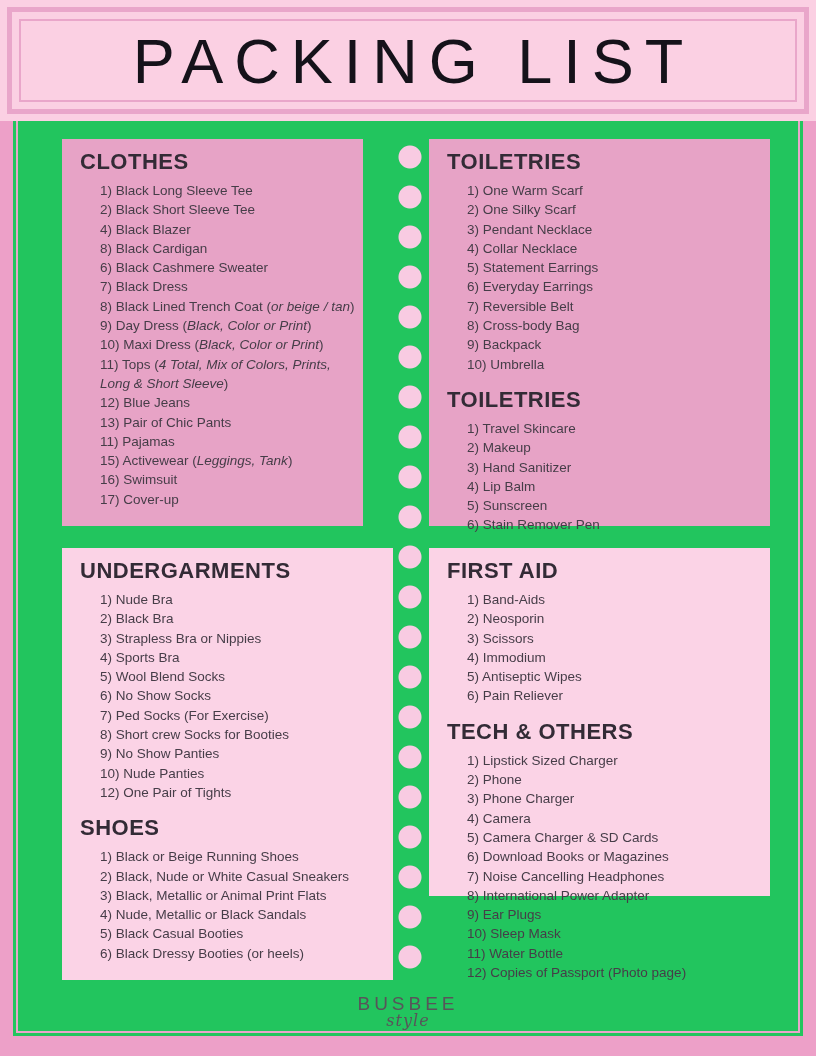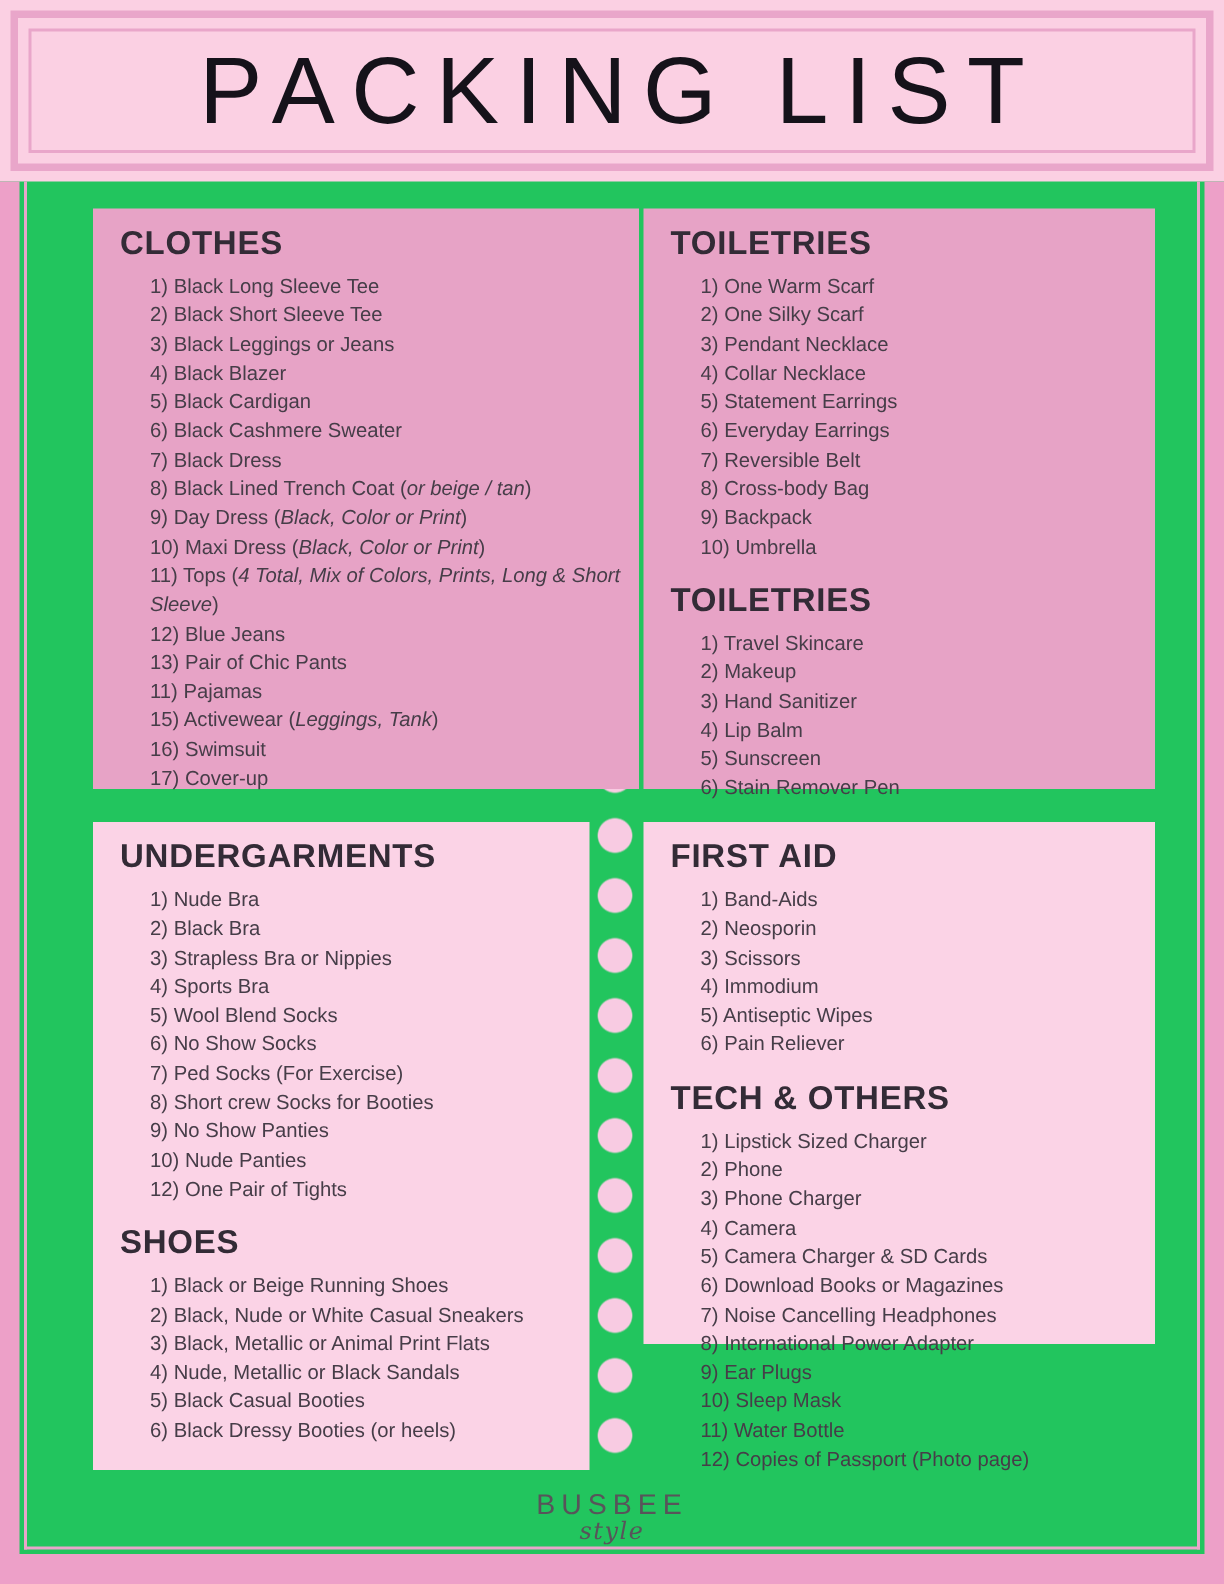--- a/index.html
+++ b/index.html
@@ -43,21 +43,21 @@
   .dots {
     position:absolute; left:398px; top:137px; width:24px; height:840px;
     background-image:radial-gradient(circle 12px at 12px 20px, var(--dot) 11px, rgba(255,255,255,0) 12px);
     background-size:24px 40px; background-repeat:repeat-y;
   }
 
   
   .box { position:absolute; box-sizing:border-box; }
   .box.dark  { background:var(--box-dark); }
   .box.light { background:var(--box-light); }
-  #box-clothes       { left:62px;  top:139px; width:364px; height:387px; }
+  #box-clothes       { left:62px;  top:139px; width:301px; height:387px; }
   #box-accessories   { left:429px; top:139px; width:341px; height:387px; }
   #box-undergarments { left:62px;  top:548px; width:331px; height:432px; }
   #box-firstaid      { left:429px; top:548px; width:341px; height:348px; }
 
   .section { padding:10px 4px 0 18px; }
   .section.follow { padding-top:13px; }
   .section h2 {
     margin:0 0 6px; font-size:22px; font-weight:bold;
     letter-spacing:.5px; color:var(--heading-color);
   }
@@ -95,23 +95,22 @@
   <div class="line-bottom"></div>
 
   <div class="dots"></div>
 
   <div class="box dark" id="box-clothes">
     <div class="section">
       <h2>CLOTHES</h2>
       <ul>
           <li>1) Black Long Sleeve Tee</li>
           <li>2) Black Short Sleeve Tee</li>
-          <li>3) Black Leggings or Jeans</li>
           <li>4) Black Blazer</li>
-          <li>5) Black Cardigan</li>
+          <li>8) Black Cardigan</li>
           <li>6) Black Cashmere Sweater</li>
           <li>7) Black Dress</li>
           <li>8) Black Lined Trench Coat (<em>or beige / tan</em>)</li>
           <li>9) Day Dress (<em>Black, Color or Print</em>)</li>
           <li>10) Maxi Dress (<em>Black, Color or Print</em>)</li>
           <li>11) Tops (<em>4 Total, Mix of Colors, Prints, Long &amp; Short Sleeve</em>)</li>
           <li>12) Blue Jeans</li>
           <li>13) Pair of Chic Pants</li>
           <li>11) Pajamas</li>
           <li>15) Activewear (<em>Leggings, Tank</em>)</li>

